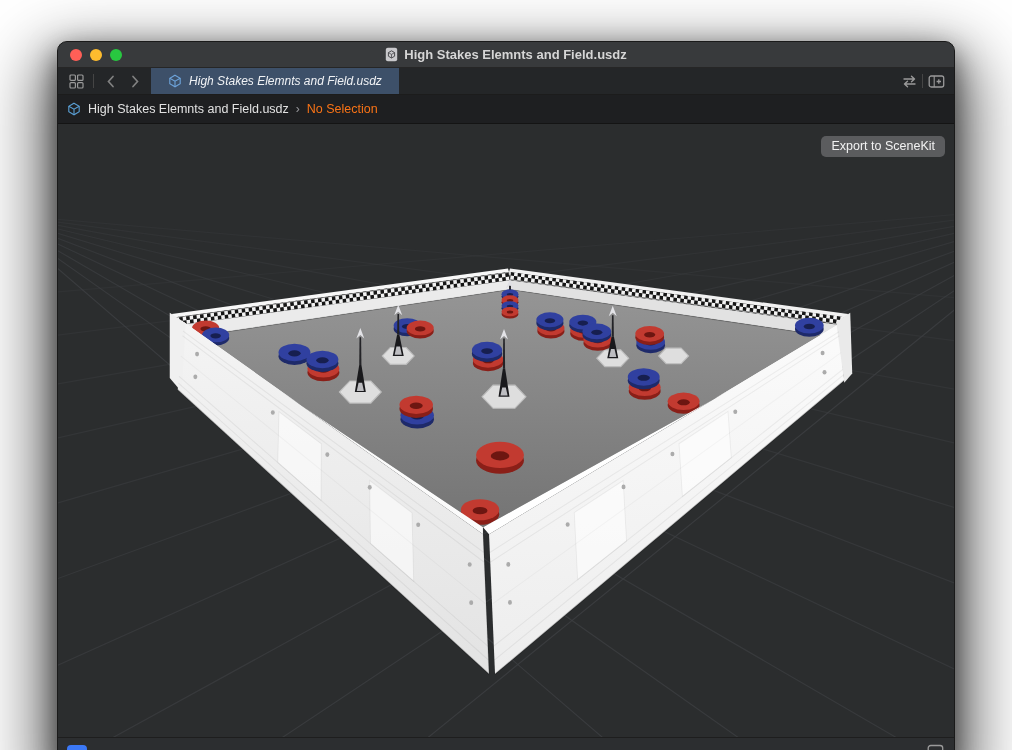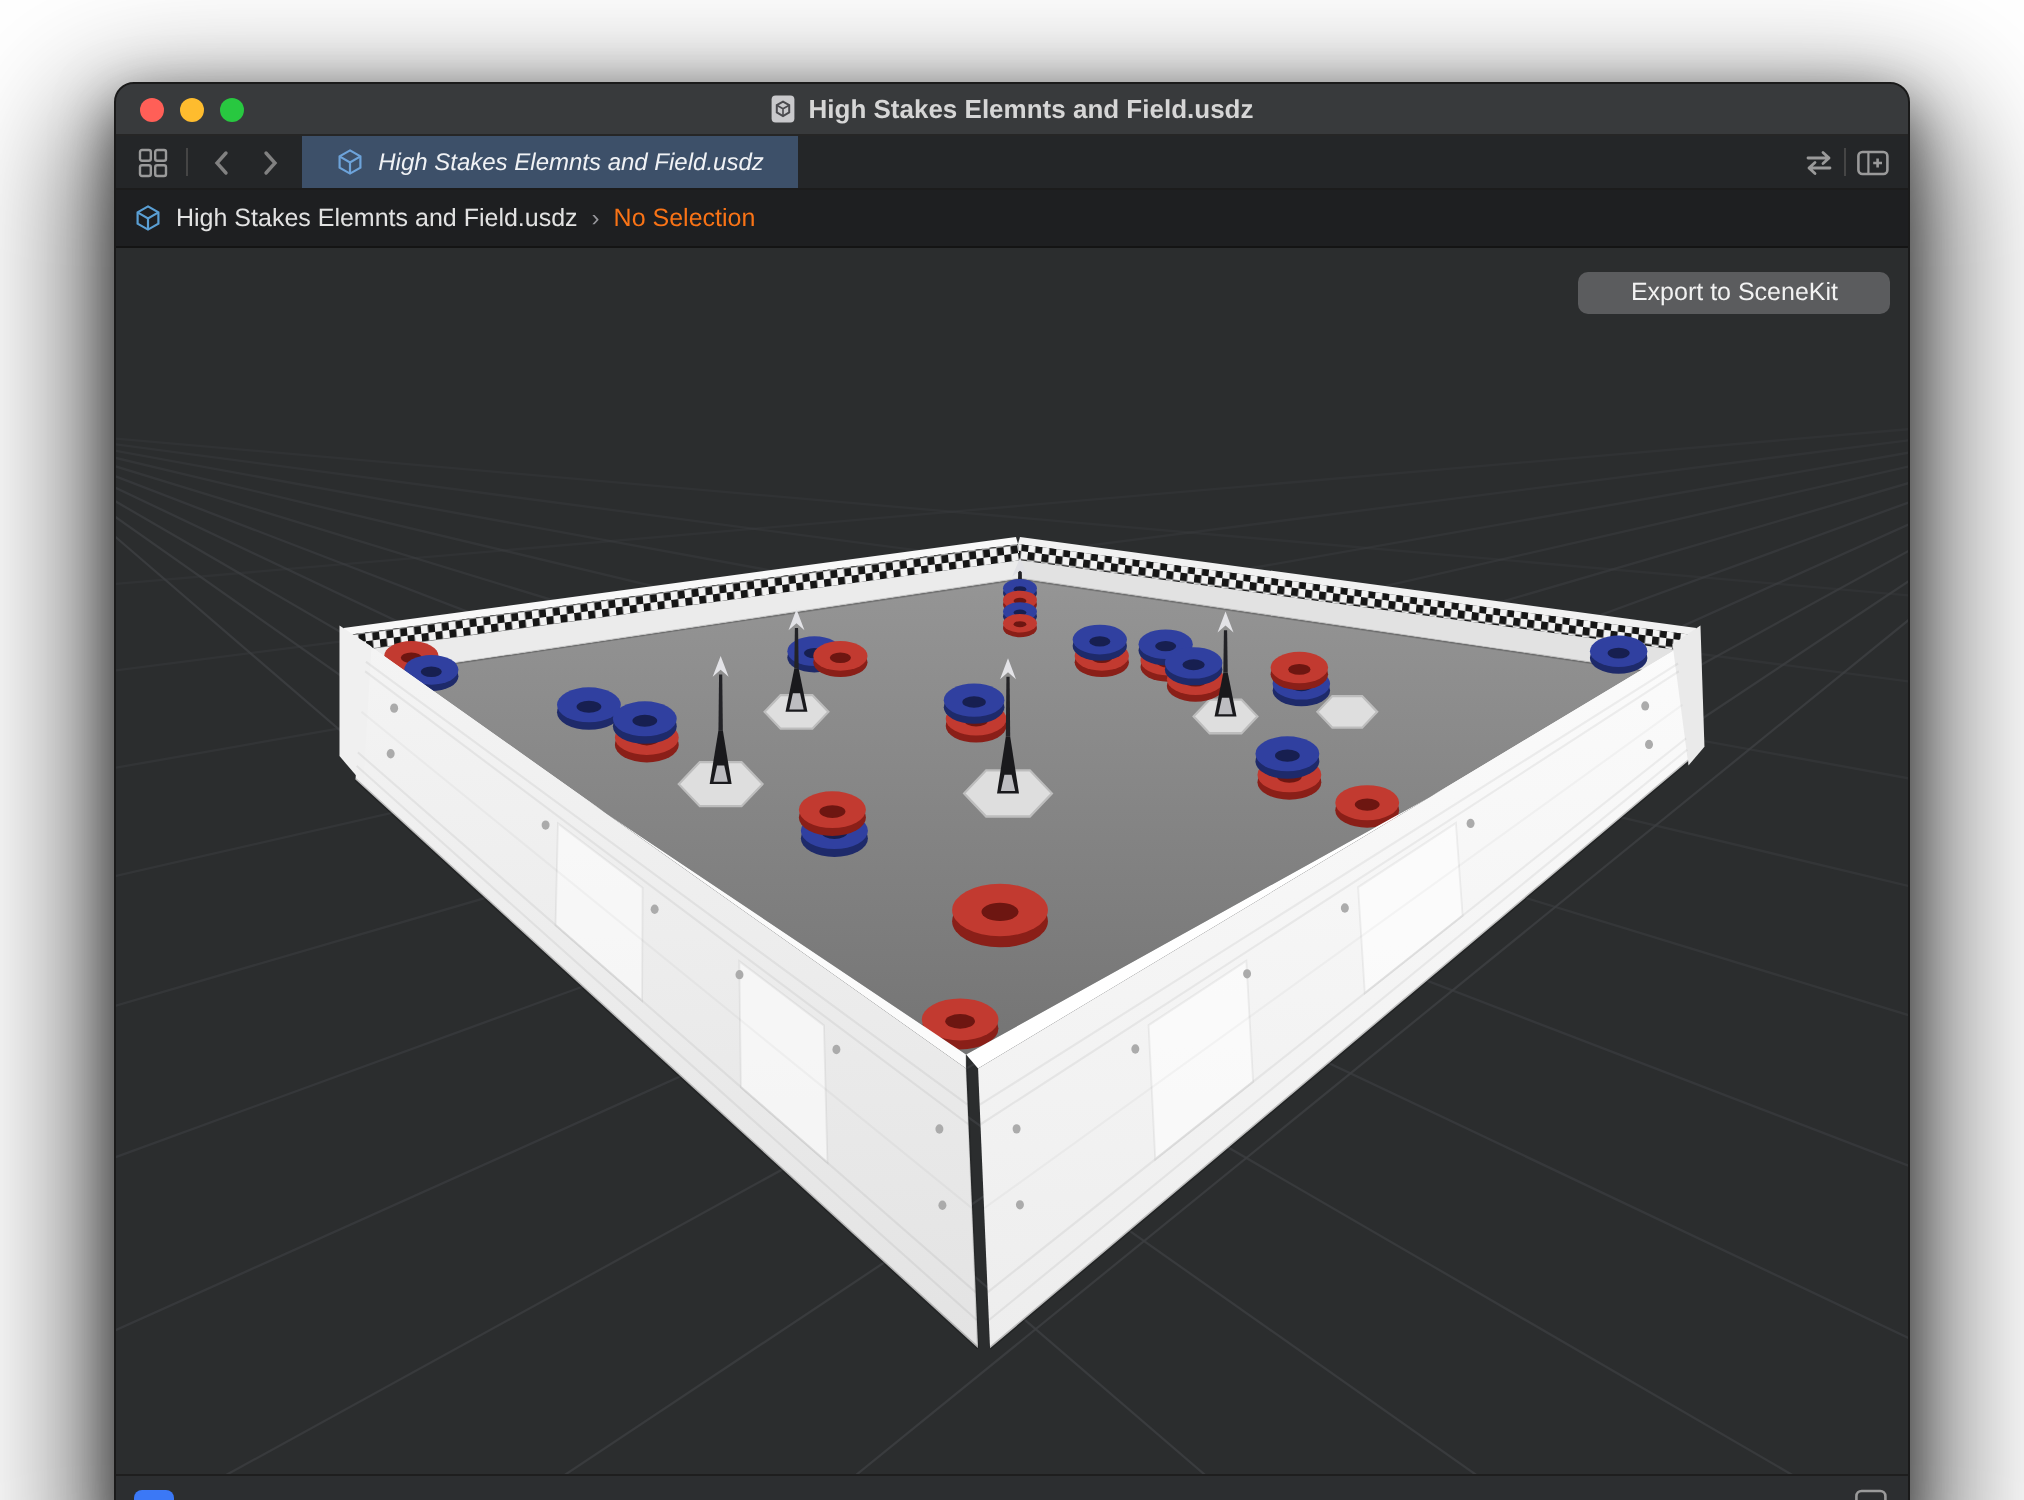--- a/index.html
+++ b/index.html
@@ -29,21 +29,21 @@
   
   .jumpbar{height:28px;flex:0 0 28px;background:#1e1f21;display:flex;align-items:center;
            gap:7px;padding-left:9px;border-bottom:1px solid #141414;}
   .jb-file{font-size:12.5px;color:#e2e2e2;}
   .jb-sep{font-size:12px;color:#96969b;}
   .jb-sel{font-size:12.5px;color:#f97316;}
   
   .viewport{flex:1 1 auto;position:relative;background:#2b2d2e;}
   .viewport svg.scene{position:absolute;inset:0;width:100%;height:100%;display:block;}
   .exportbtn{position:absolute;top:12px;right:9px;background:rgba(105,105,108,0.78);
-             color:#f2f2f2;font-size:12.5px;padding:3px 26px 4px;border-radius:5px;
+             color:#f2f2f2;font-size:12.5px;padding:3px 10px 4px;border-radius:5px;
              border:none;font-family:"Liberation Sans",sans-serif;cursor:default;}
   
   .bottombar{height:26px;flex:0 0 26px;background:#2c2e30;border-top:1px solid #1e1e1e;
              display:flex;align-items:center;}
   .bluepill{width:20px;height:13px;border-radius:4px;background:#3b78f6;margin-left:9px;}
   .bb-right{margin-left:auto;margin-right:10px;display:flex;align-items:center;}
 </style>
 </head>
 <body>
 

